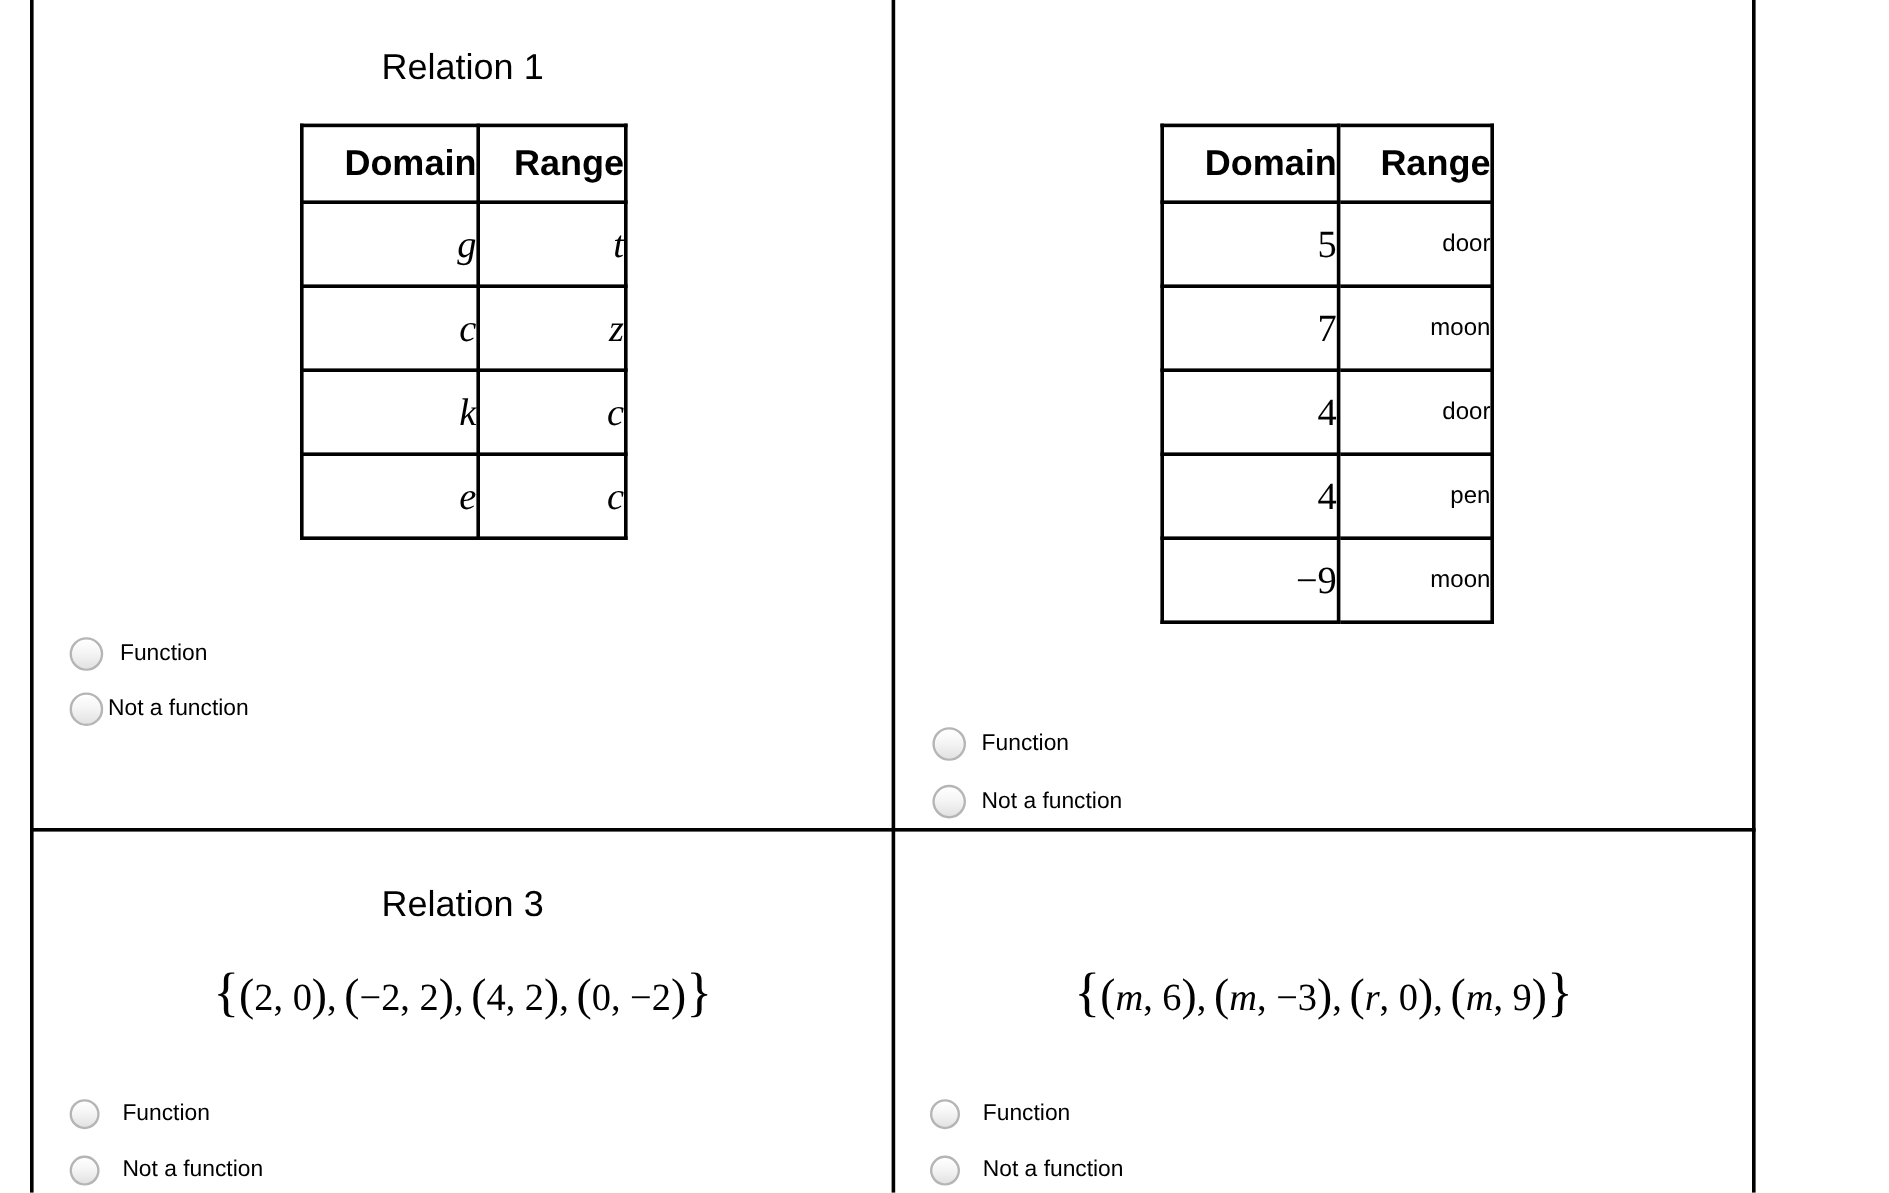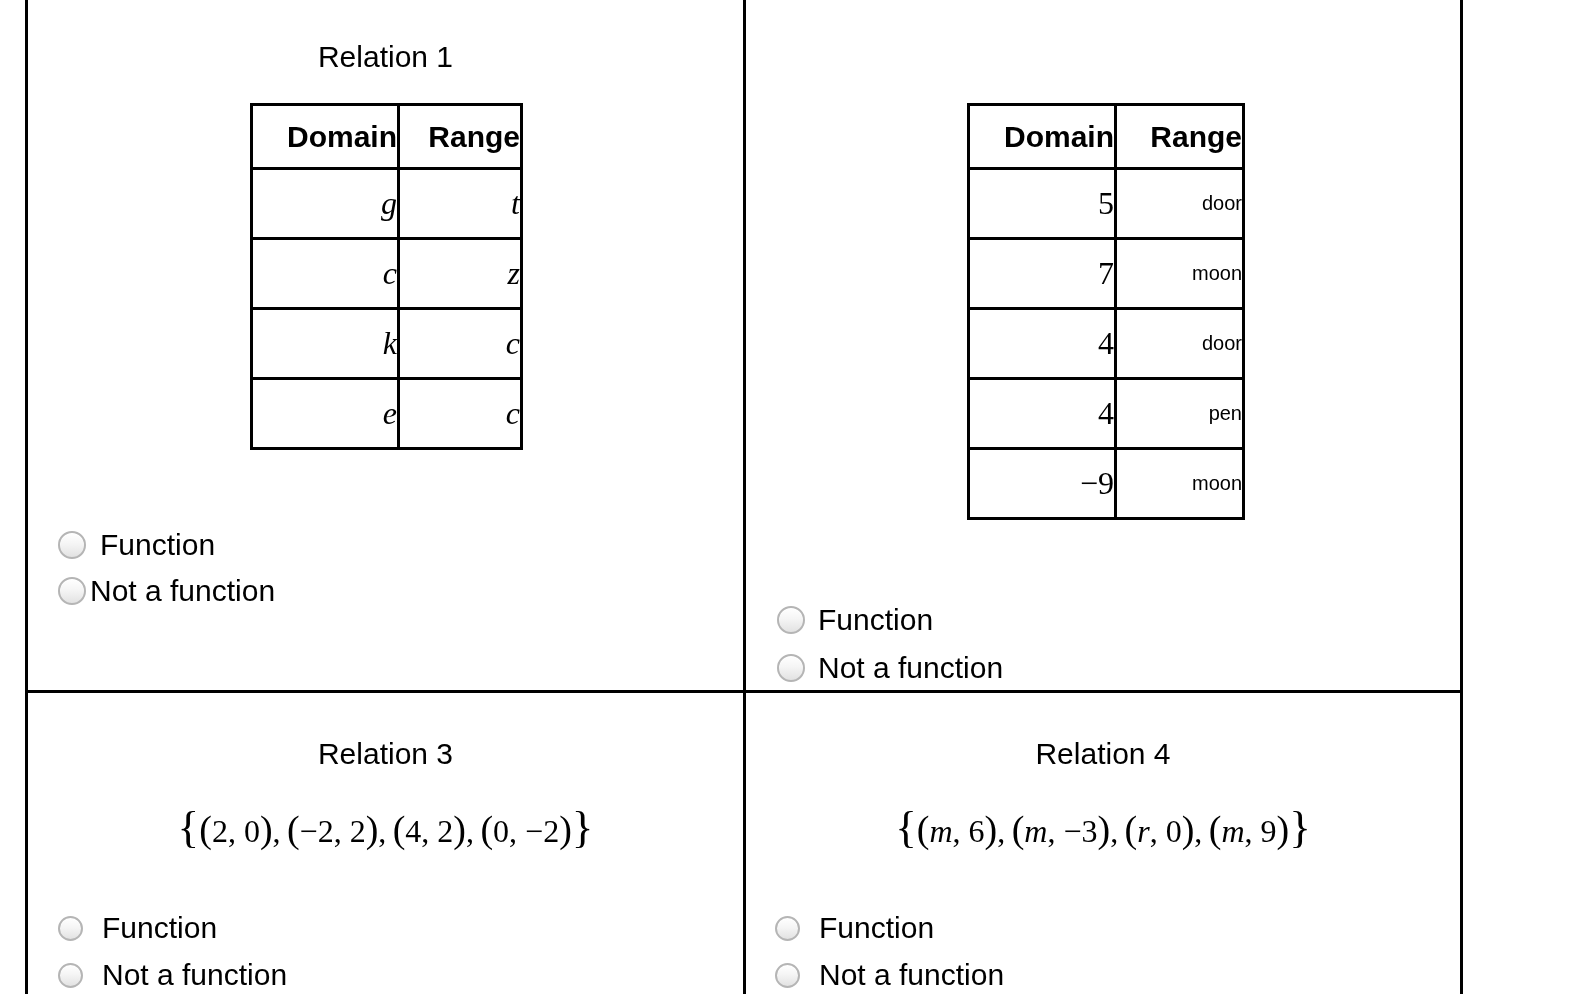--- a/index.html
+++ b/index.html
@@ -72,21 +72,21 @@
   #q3 .choice, #q4 .choice { margin-bottom: 13px; }
   .radio {
     display: inline-block; flex: 0 0 auto;
     border-radius: 50%;
     border: 2px solid #b5b5b5;
     background: linear-gradient(to bottom, #ffffff, #f5f5f5 45%, #e2e2e2);
     box-shadow: inset 0 1px 1px rgba(255,255,255,0.9);
   }
   #q1 .radio, #q2 .radio { width: 28px; height: 28px; }
   #q3 .radio, #q4 .radio { width: 25px; height: 25px; }
-  .choice-label { font-size: 30px; line-height: 34px; }
+  .choice-label { font-size: 19px; line-height: 34px; }
   #q1 .choice .choice-label { margin-left: 14px; }
   #q1 .choice.tight .choice-label { margin-left: 4px; }
   #q2 .choice .choice-label { margin-left: 13px; }
   #q3 .choice .choice-label, #q4 .choice .choice-label { margin-left: 19px; }
 </style>
 </head>
 <body>
 
 <div class="vline" id="border-left"></div>
 <div class="vline" id="divider-vert"></div>
@@ -185,21 +185,20 @@
       <span class="choice-label">Function</span>
     </div>
     <div class="choice">
       <span class="radio"></span>
       <span class="choice-label">Not a function</span>
     </div>
   </div>
 </div>
 
 <div class="quad" id="q4">
-  <div class="rel-title">Relation 4</div>
   <div class="set-expr"><span class="set-brace">{</span><span class="set-paren">(</span><span class="tok-var">m</span>, 6<span class="set-paren">)</span>, <span class="set-paren">(</span><span class="tok-var">m</span>, −3<span class="set-paren">)</span>, <span class="set-paren">(</span><span class="tok-var">r</span>, 0<span class="set-paren">)</span>, <span class="set-paren">(</span><span class="tok-var">m</span>, 9<span class="set-paren">)</span><span class="set-brace">}</span></div>
   <div class="choices">
     <div class="choice">
       <span class="radio"></span>
       <span class="choice-label">Function</span>
     </div>
     <div class="choice">
       <span class="radio"></span>
       <span class="choice-label">Not a function</span>
     </div>

